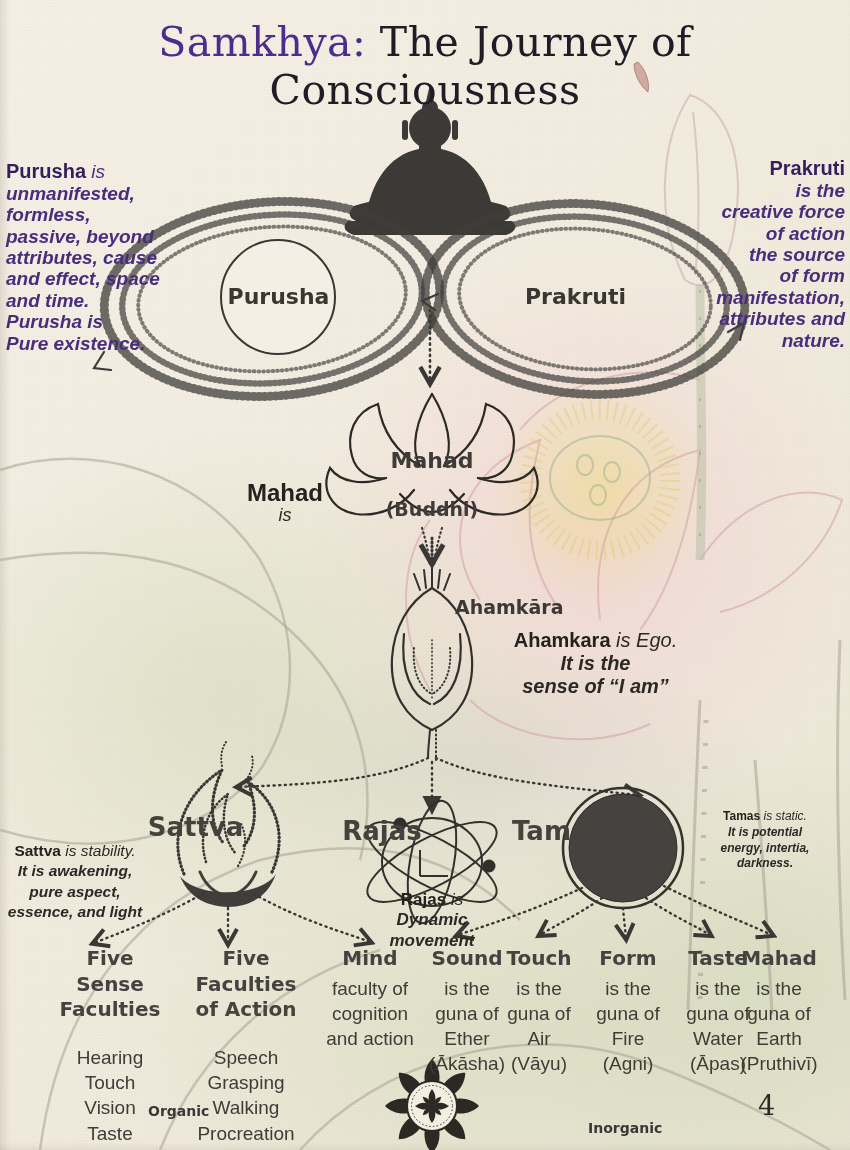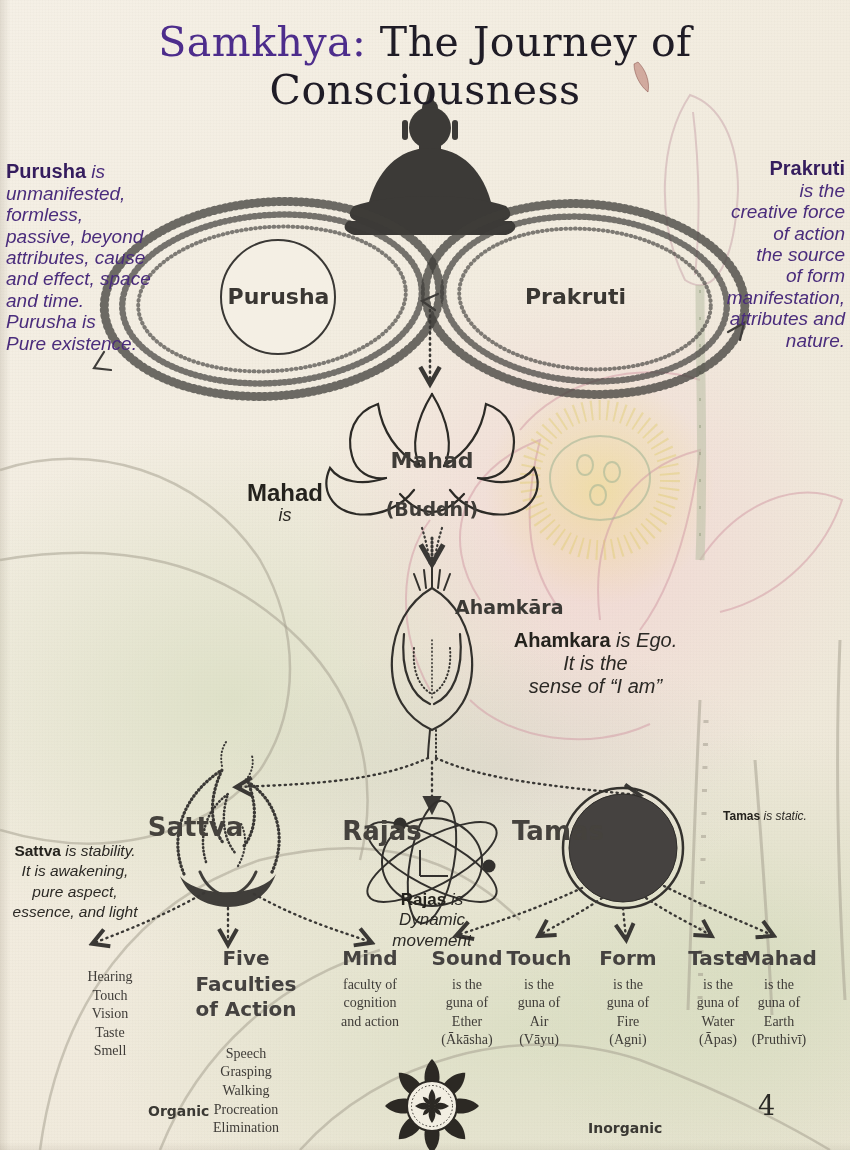--- a/index.html
+++ b/index.html
@@ -12,21 +12,21 @@
     position:relative;width:850px;height:1150px;overflow:hidden;
     background:
       linear-gradient(90deg, rgba(120,108,90,0.16), rgba(120,108,90,0) 10px),
       linear-gradient(0deg, rgba(120,108,90,0.10), rgba(120,108,90,0) 8px),
       repeating-linear-gradient(0deg, rgba(90,80,60,0.015) 0 1px, rgba(0,0,0,0) 1px 3px),
       repeating-linear-gradient(90deg, rgba(90,80,60,0.015) 0 1px, rgba(0,0,0,0) 1px 3px),
       linear-gradient(135deg,#f5f0e6 0%,#f2ecdf 45%,#ece6d6 100%);
   }
   svg{position:absolute;left:0;top:0;}
   .abs{position:absolute;}
-  .pre{white-space:pre-line;}
+  .pre{white-space:pre-line;font-weight:bold;}
   .ctr{text-align:center;}
   .rt{text-align:right;}
 
   .title{
     width:850px;top:18px;left:0;text-align:center;
     font-family:"DejaVu Serif",serif;font-size:41px;letter-spacing:0.5px;
     color:#1f1c26;
   }
   .title .accent{color:#4d2d8c;}
 
@@ -45,21 +45,21 @@
   .guna-label{
     font-family:"DejaVu Sans",sans-serif;font-weight:bold;
     font-size:26px;color:#45423d;text-align:center;
   }
 
   .col{position:absolute;top:946px;text-align:center;color:#45423e;}
   .col .hdr{
     font-family:"DejaVu Sans",sans-serif;font-weight:bold;
     font-size:20px;line-height:1.28;white-space:pre-line;color:#454240;
   }
-  .col .items{font-size:14px;line-height:1.33;white-space:pre-line;margin-top:4px;color:#3f3c38;font-family:Liberation Serif, serif;}
+  .col .items{font-size:19px;line-height:1.33;white-space:pre-line;margin-top:4px;color:#3f3c38;}
   .col.two .items{margin-top:22px;}
 
   .footer-word{
     font-family:"DejaVu Sans",sans-serif;font-weight:bold;
     font-size:14px;color:#3a3833;text-align:left;
   }
   .page-num{font-family:"DejaVu Serif",serif;font-size:27px;color:#2b2a26;}
 </style>
 </head>
 <body>
@@ -325,23 +325,28 @@
 
   <div class="abs dark-note ctr" style="left:0px;top:841px;width:150px;font-size:15.5px;line-height:1.32;">
     <span class="lead">Sattva</span><span> is stability.</span>
     <div class="pre">It is awakening,
 pure aspect,
 essence, and light</div>
   </div>
 
   <div class="abs dark-note ctr" style="left:686px;top:809px;width:158px;font-size:12px;line-height:1.32;">
     <span class="lead">Tamas</span><span> is static.</span>
+    <div class="pre">It is potential
+energy,  intertia,
+darkness.</div>
   </div>
 
   <div class="col two" style="left:30px;width:160px;">
+    <div class="hdr">Five
+Sense Faculties</div>
     <div class="items">Hearing
 Touch
 Vision
 Taste
 Smell</div>
   </div>
   <div class="col two" style="left:171px;width:150px;">
     <div class="hdr">Five Faculties
 of Action</div>
     <div class="items">Speech

